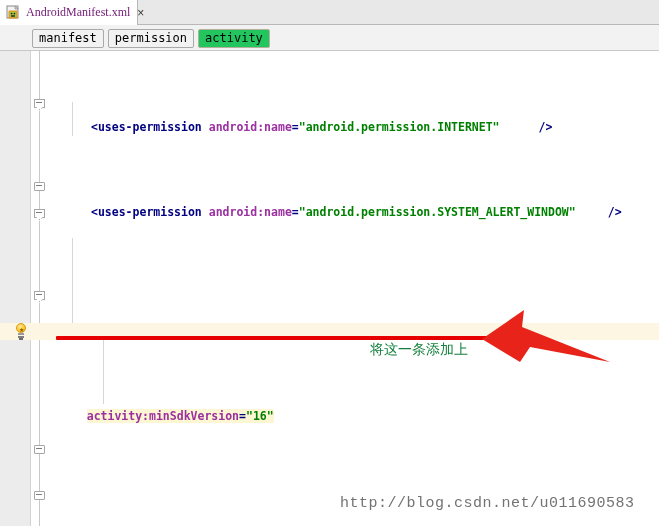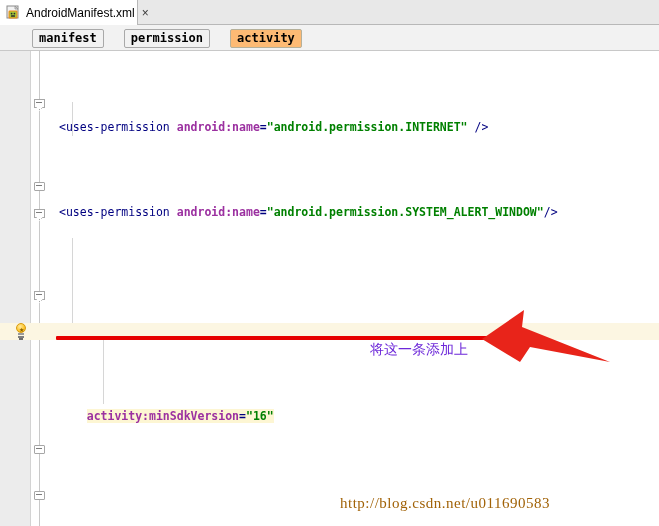--- a/index.html
+++ b/index.html
@@ -36,23 +36,23 @@
     padding: 0 7px 0 6px;
     box-sizing: border-box;
   }
   .tab-icon {
     width: 15px; height: 15px;
     position: relative;
     flex: 0 0 auto;
     margin-right: 5px;
   }
   .tab-label {
-    font-family: Liberation Sans, sans-serif;
+    font-family: Liberation Serif, serif;
     font-size: 12px;
-    color: #000000;
+    color: #701a75;
     white-space: nowrap;
   }
   .tab-close {
     margin-left: 7px;
     font-family: "Liberation Sans", sans-serif;
     font-size: 12px;
     color: #3a3a3a;
     line-height: 1;
     cursor: pointer;
   }
@@ -63,36 +63,35 @@
     left: 0; top: 25px;
     width: 659px; height: 26px;
     background: #f2f2f2;
     border-bottom: 1px solid #c8c8c8;
     box-sizing: border-box;
   }
   .crumbs {
     position: absolute;
     left: 32px; top: 4px;
     display: flex;
-    gap: 20px;
-    font-weight: bold;
+    gap: 4px;
   }
   .crumb {
     font-family: "DejaVu Sans Mono", "Liberation Mono", monospace;
     font-size: 12px;
     color: #000000;
     background: #f2f2f2;
     border: 1px solid #a9a9a9;
     border-radius: 2px;
     padding: 0px 6px 1px 6px;
     line-height: 16px;
     cursor: default;
   }
   .crumb.active {
-    background: #fdba74;
+    background: #22c55e;
     border-color: #b5b09a;
   }
 
   
   .editor {
     position: absolute;
     left: 0; top: 51px;
     width: 659px; height: 475px;
     background: #ffffff;
     overflow: hidden;
@@ -167,21 +166,21 @@
     white-space: pre;
     color: #000000;
   }
   .ln {
     position: relative;
     height: 17px;
     white-space: pre;
   }
 
   
-  .t-tag    { color: #000080; font-weight: normal; }
+  .t-tag    { color: #000080; font-weight: bold; margin-left: 32px; }
   .t-attr   { color: #9b30a0; font-weight: bold; }
   .t-val    { color: #008000; font-weight: bold; }
   .t-punct  { color: #000080; font-weight: bold; }
   .t-plain  { color: #000000; }
 
   .hl-yellow { background: #fdf6d3; }
 
   
   .caretline {
     position: absolute;
@@ -252,30 +251,30 @@
     height: 4px;
     border-radius: 1px;
   }
   .arrow {
     position: absolute;
   }
   .cn-note {
     position: absolute;
     font-family: "DejaVu Sans", "Liberation Sans", sans-serif;
     font-size: 14px;
-    color: #6d28d9;
+    color: #15803d;
     white-space: nowrap;
   }
 
   
   .watermark {
     position: absolute;
-    font-family: Liberation Serif, serif;
+    font-family: Liberation Mono, monospace;
     font-size: 15px;
-    color: #a16207;
+    color: #737373;
     letter-spacing: 0.5px;
     white-space: nowrap;
   }
 </style>
 </head>
 <body>
 
 <div class="tabbar">
   <div class="tab" style="width:138px;">
     <span class="tab-icon">

